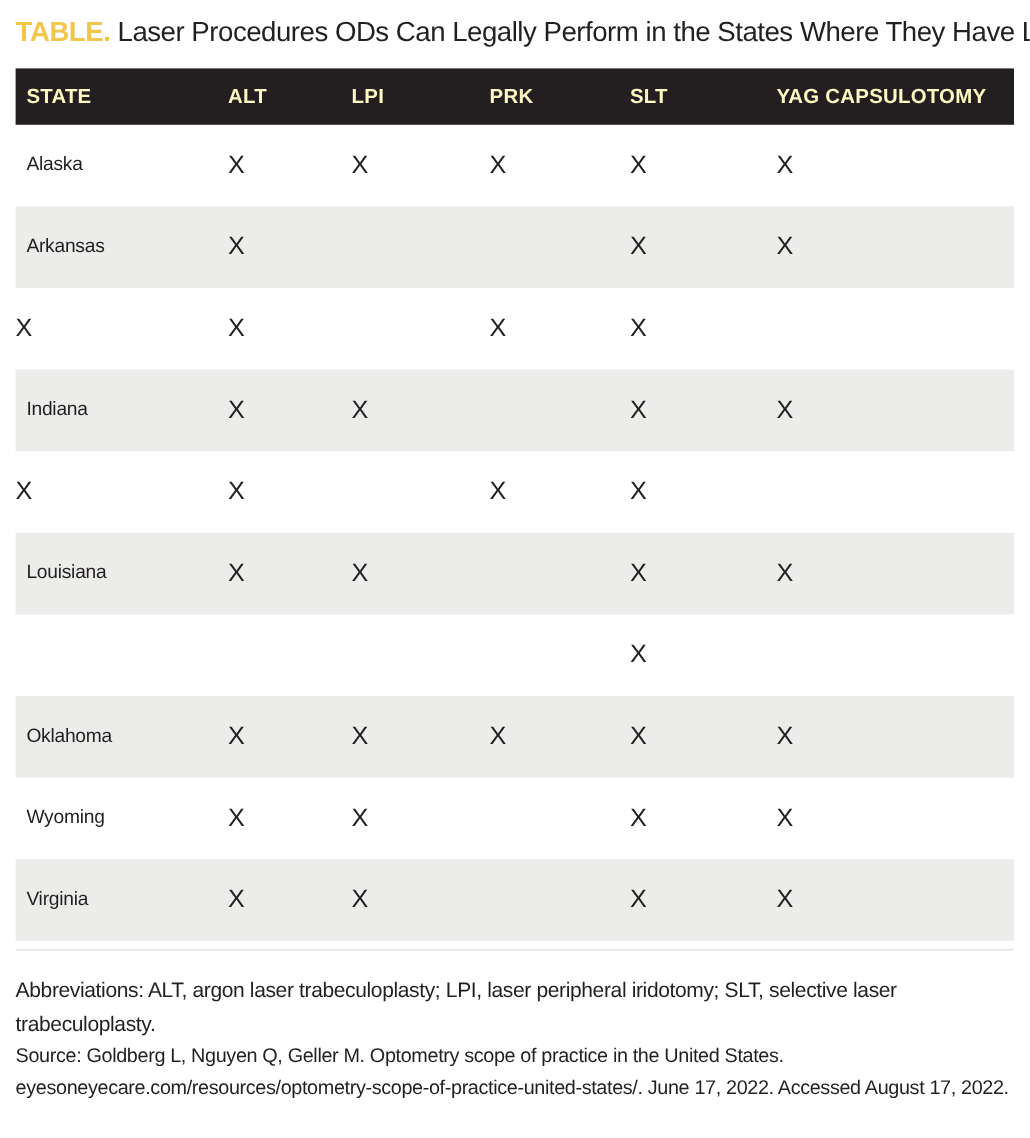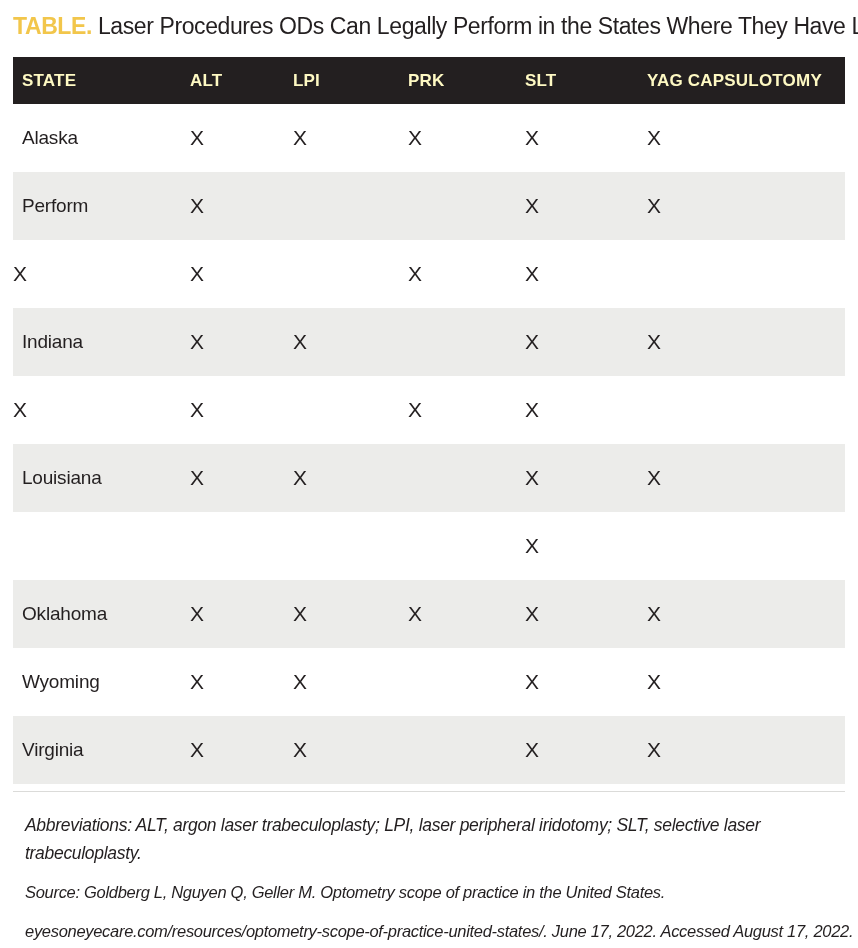--- a/index.html
+++ b/index.html
@@ -58,38 +58,38 @@
     font-size:17px;
     font-weight:700;
     letter-spacing:0.2px;
   }
   .th.state,.td.state{
     padding-left:9px;
   }
   .tr{height:68px;}
   .tr.shade{background:var(--shade);}
   .td.state{
-    font-size:19px;
+    font-size:16px;
     letter-spacing:-0.2px;
   }
   .td.mark{
     font-size:21px;
     font-weight:400;
     letter-spacing:-0.5px;
   }
   
   .divider{
     margin-top:7px;
     border-top:1px solid var(--divider);
     width:832px;
   }
   .footnotes{
     margin-top:19px;
   }
-  .footnotes p{margin:12px;font-style:italic;}
+  .footnotes p{margin:0;}
   .abbr{
     font-size:17.5px;
     line-height:28px;
     letter-spacing:-0.3px;
     max-width:820px;
   }
   .src{
     font-size:16.5px;
     line-height:27px;
     letter-spacing:-0.3px;
@@ -118,21 +118,21 @@
     <div class="tbody">
         <div class="tr">
     <div class="td state">Alaska</div>
     <div class="td mark">X</div>
     <div class="td mark">X</div>
     <div class="td mark">X</div>
     <div class="td mark">X</div>
     <div class="td mark">X</div>
   </div>
         <div class="tr shade">
-    <div class="td state">Perform</div>
+    <div class="td state">Arkansas</div>
     <div class="td mark">X</div>
     <div class="td mark"></div>
     <div class="td mark"></div>
     <div class="td mark">X</div>
     <div class="td mark">X</div>
   </div>
         <div class="tr">
     <div class="td mark">X</div>
     <div class="td mark">X</div>
     <div class="td mark"></div>

